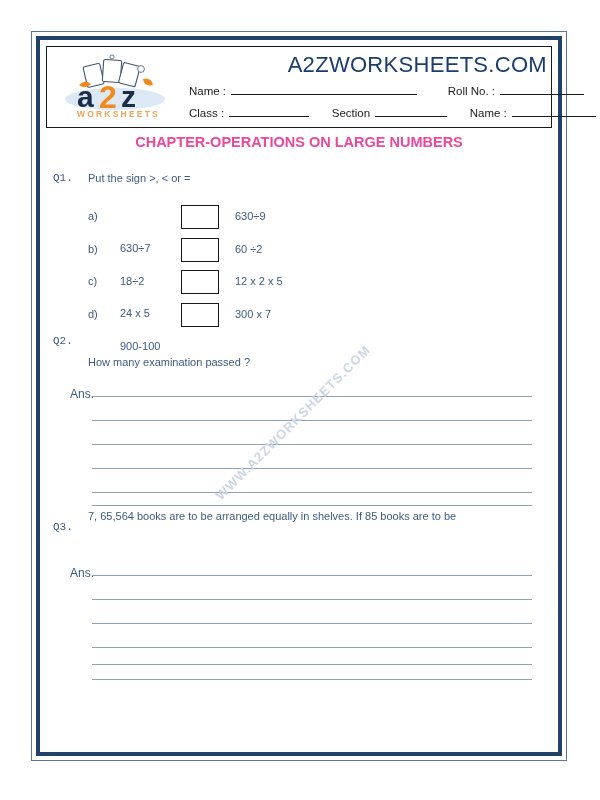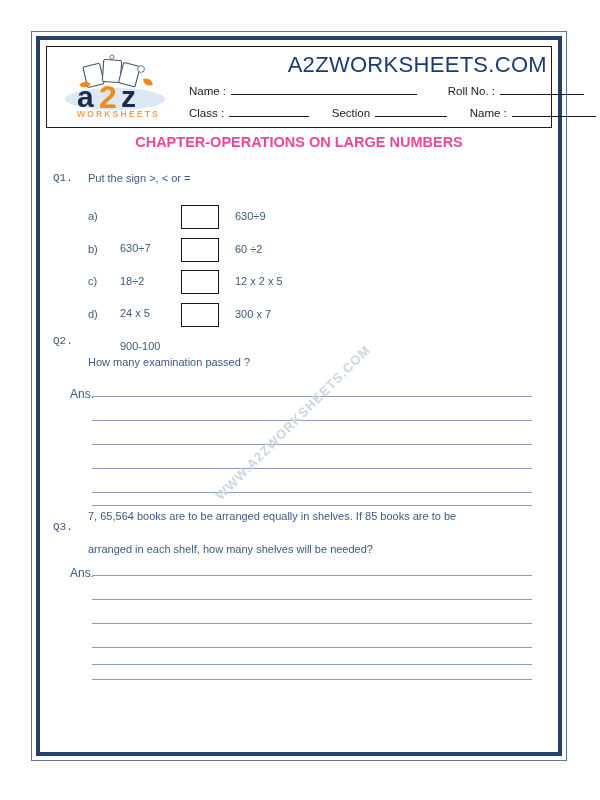--- a/index.html
+++ b/index.html
@@ -284,21 +284,20 @@
   <div class="ans-label" style="top:387px">Ans.</div>
   <div class="ans-line" style="top:396px"></div>
   <div class="ans-line" style="top:420px"></div>
   <div class="ans-line" style="top:444px"></div>
   <div class="ans-line" style="top:468px"></div>
   <div class="ans-line" style="top:492px"></div>
   <div class="ans-line" style="top:505px"></div>
 
   <div class="q-num" style="top:521px">Q3.</div>
   <div class="q-text" style="top:510px">7, 65,564 books are to be arranged equally in shelves. If 85 books are to be</div>
-  <div class="q-text" style="top:543px">arranged in each shelf, how many shelves will be needed?</div>
 
   <div class="ans-label" style="top:566px">Ans.</div>
   <div class="ans-line" style="top:575px"></div>
   <div class="ans-line" style="top:599px"></div>
   <div class="ans-line" style="top:623px"></div>
   <div class="ans-line" style="top:647px"></div>
   <div class="ans-line" style="top:664px"></div>
   <div class="ans-line" style="top:679px"></div>
 
   <div class="watermark">WWW.A2ZWORKSHEETS.COM</div>

